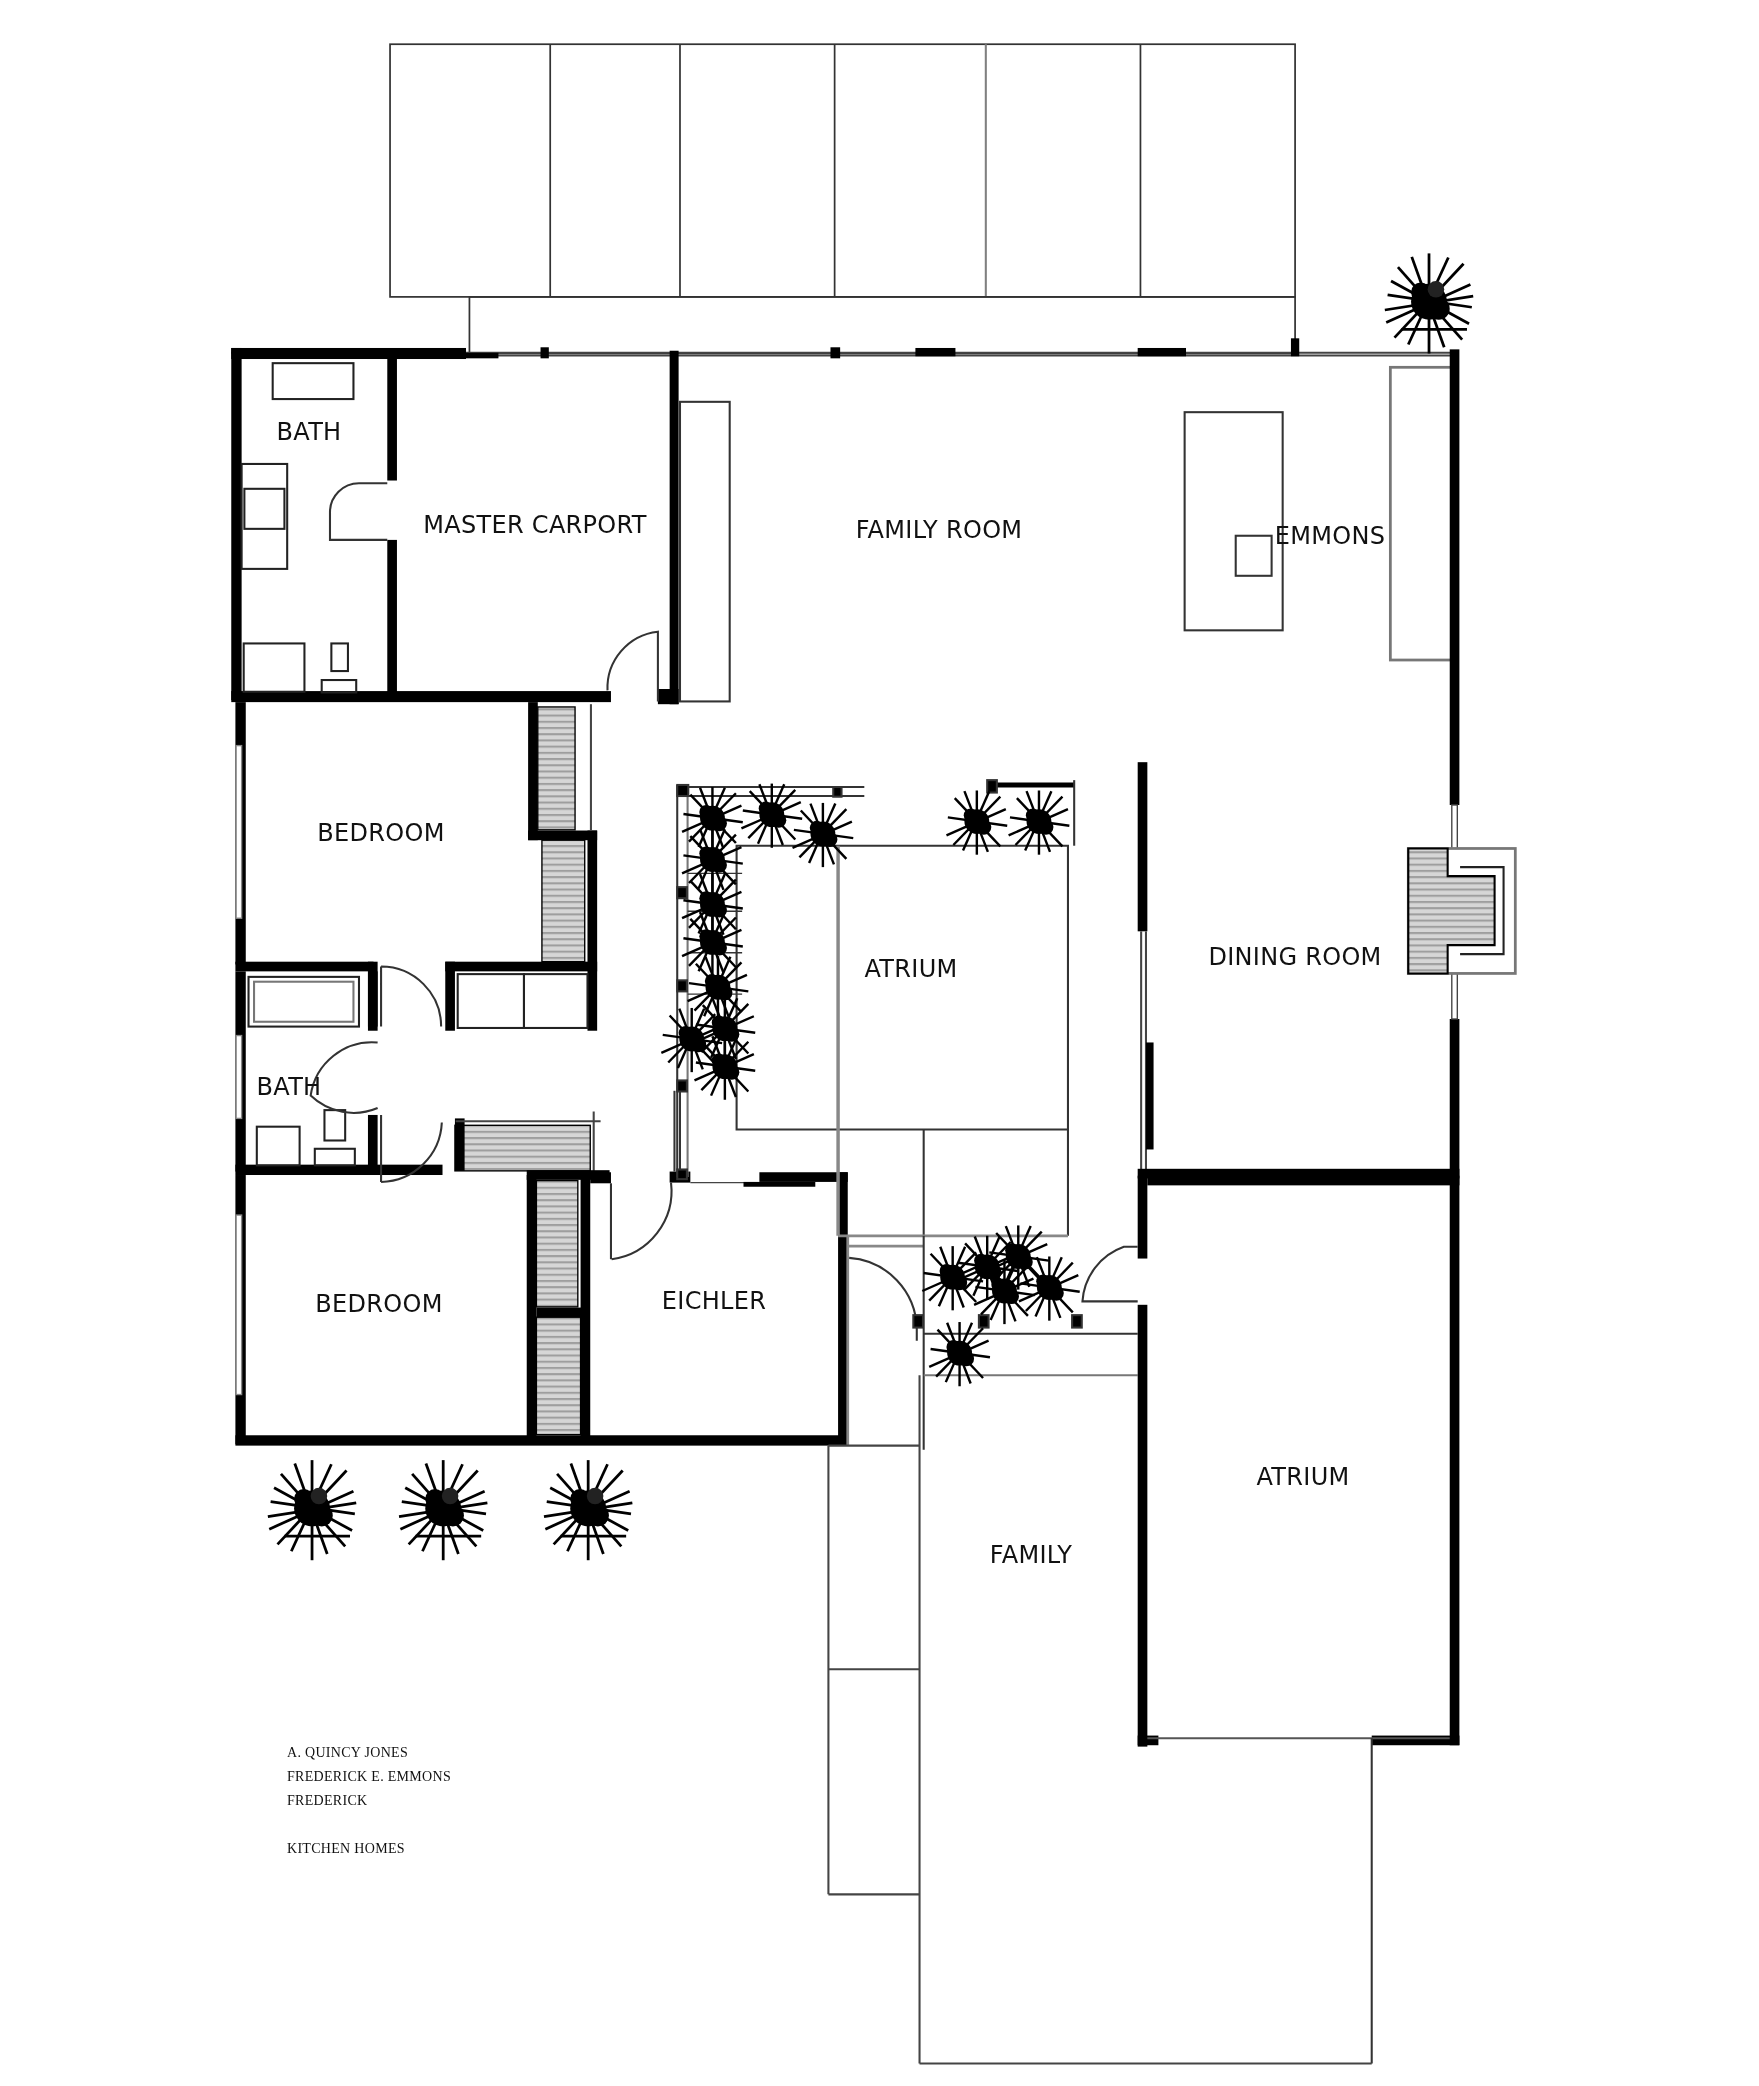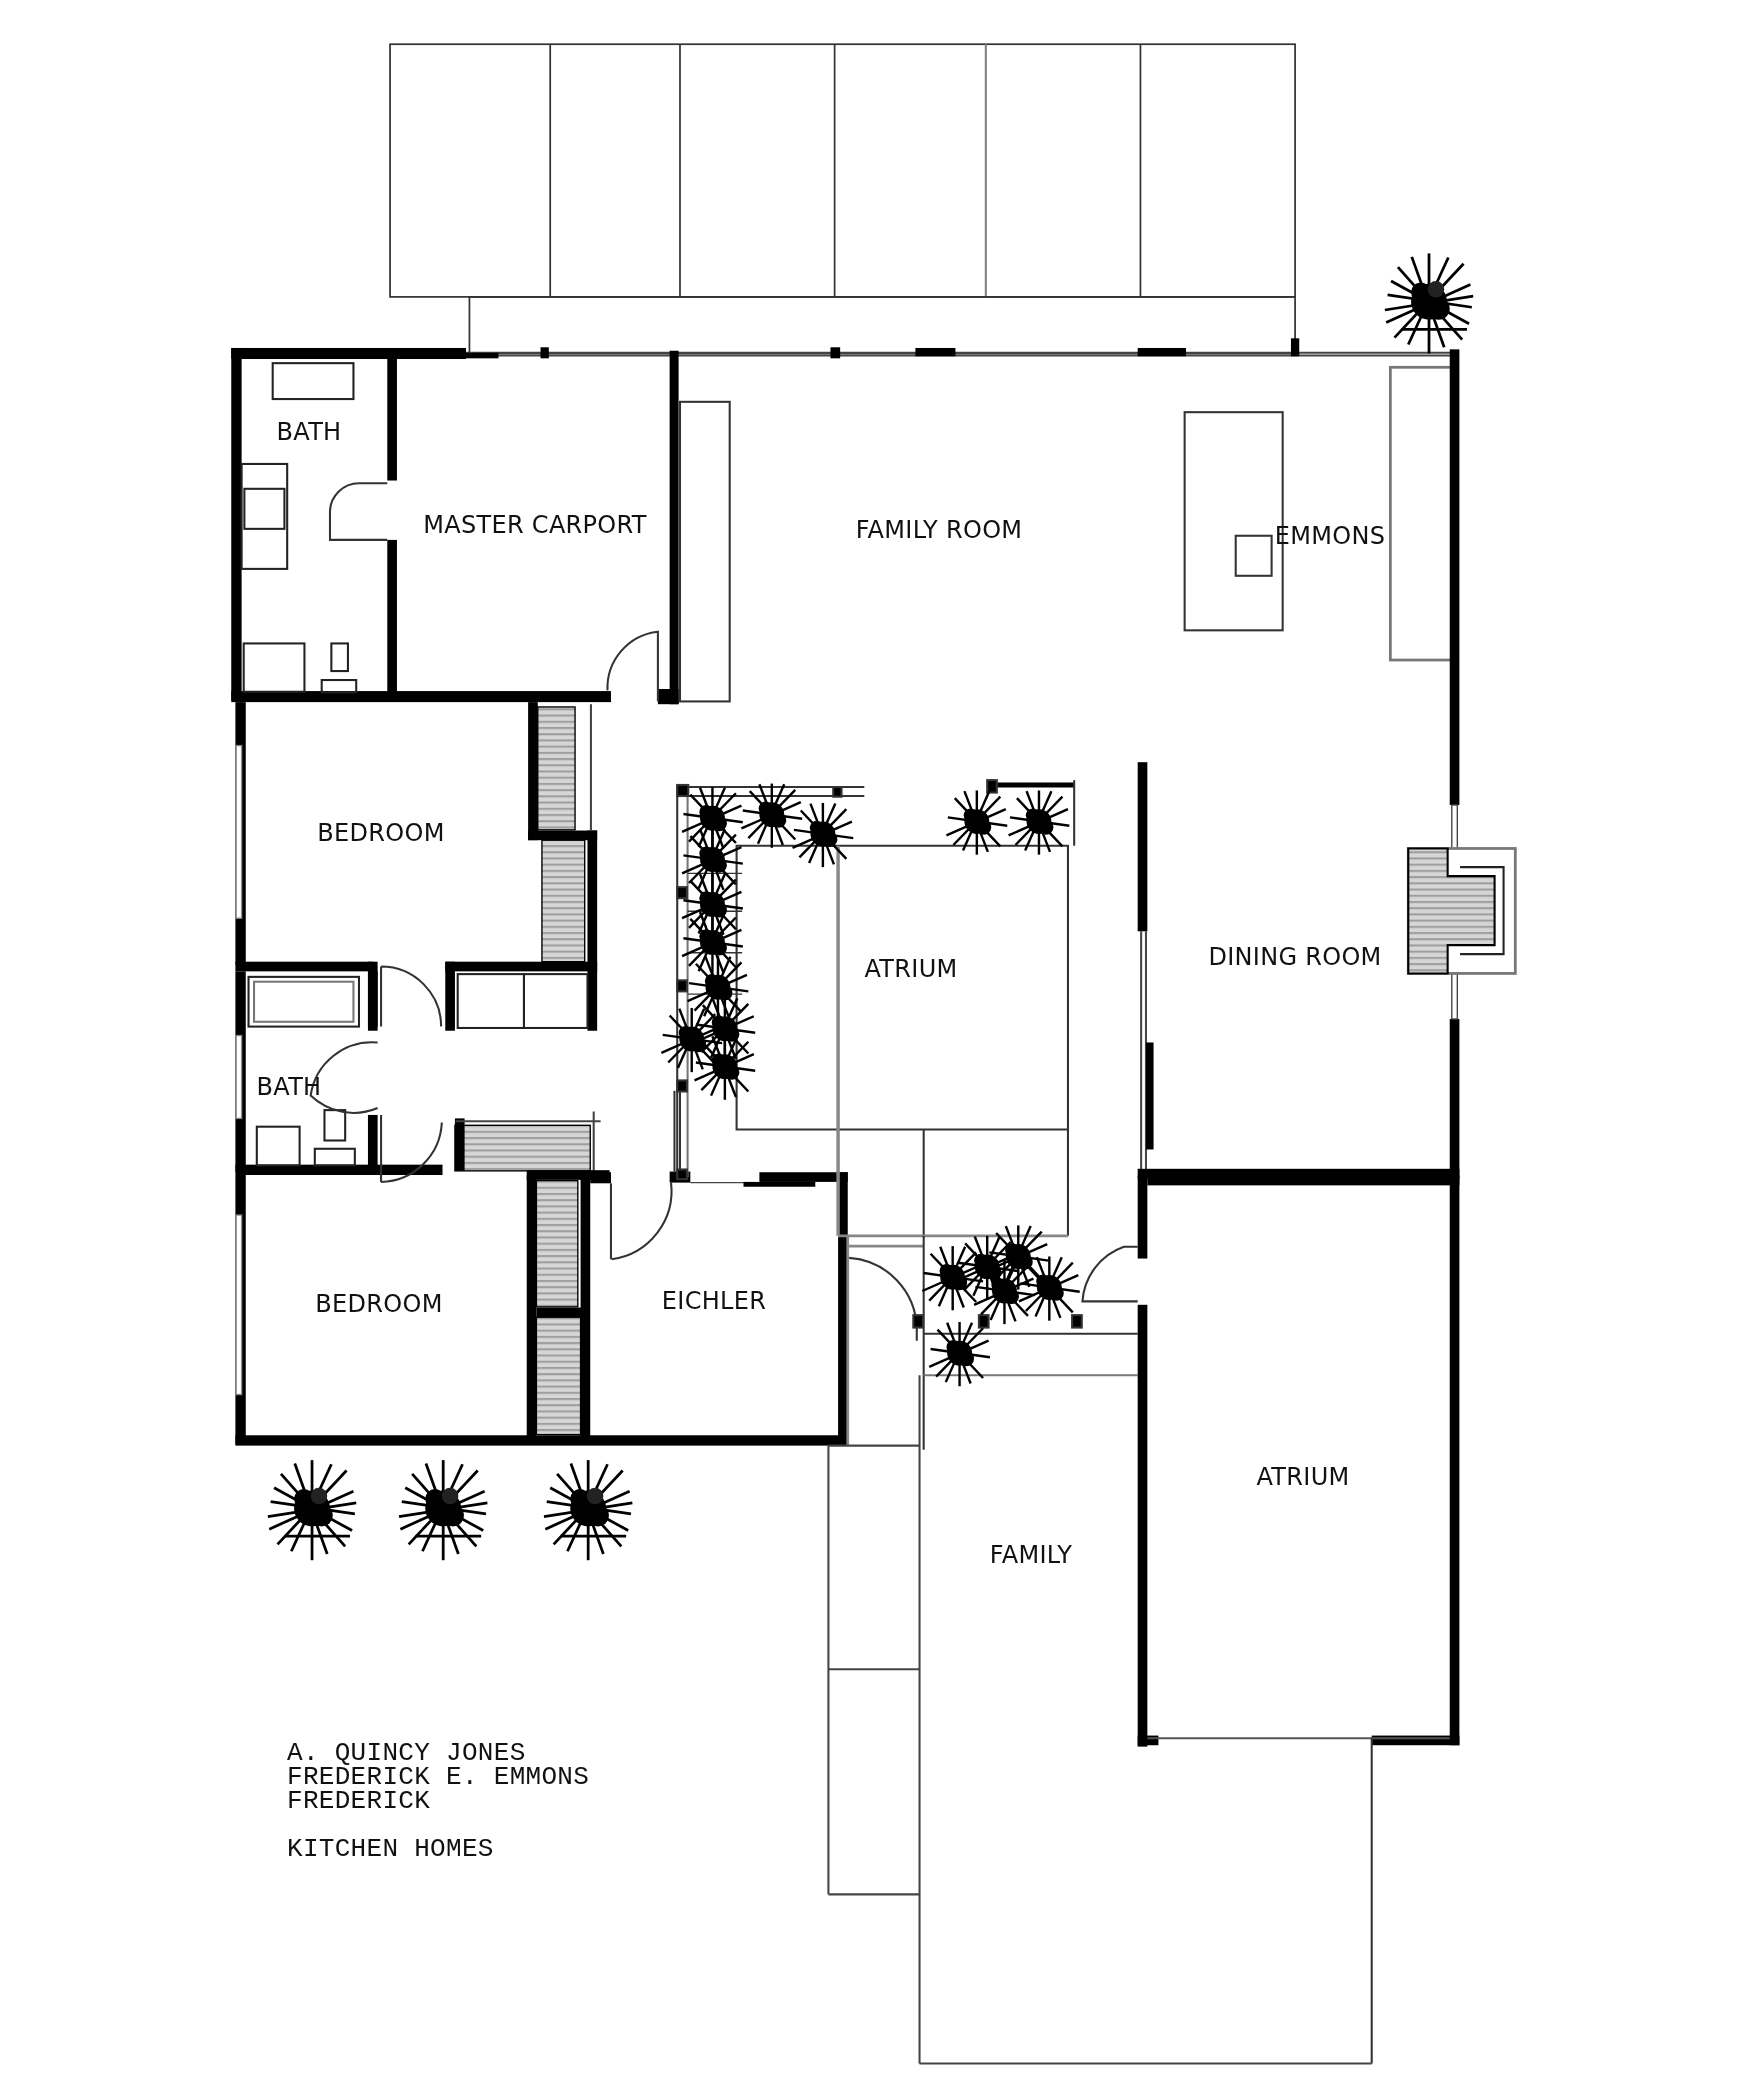--- a/index.html
+++ b/index.html
@@ -1,19 +1,19 @@
 <!DOCTYPE html>
 <html style="font-size:11px"><head>
 <meta charset="utf-8">
 <style>
   html, body { margin:0; padding:0; background:#ffffff; }
   body { width:1759px; height:2087px; position:relative; overflow:hidden; font-family:"DejaVu Sans", sans-serif; }
   #plan { position:absolute; left:0; top:0; }
   .room-label { position:absolute; font-family:"DejaVu Sans", sans-serif; font-size:24px; color:#111; letter-spacing:0.3px; white-space:nowrap; transform:translate(-50%,-50%); }
-  .credits { position:absolute; left:287px; top:1741px; font-family:Liberation Mono, monospace; font-size:26px; line-height:24px; color:#111; letter-spacing:0.3px; }
+  .credits { position:absolute; left:287px; top:1741px; font-family:Liberation Serif, serif; font-size:14px; line-height:24px; color:#111; letter-spacing:0.3px; }
   .credits .gap { height:24px; }
 </style>
 </head>
 <body>
 
 <svg id="plan" width="1759" height="2087" viewBox="0 0 2548 3023" xmlns="http://www.w3.org/2000/svg">
   <defs>
     <pattern id="hatch" width="10" height="9" patternUnits="userSpaceOnUse">
       <rect width="10" height="9" fill="#d6d6d6"></rect>
       <rect y="0" width="10" height="3" fill="#9e9e9e"></rect>

